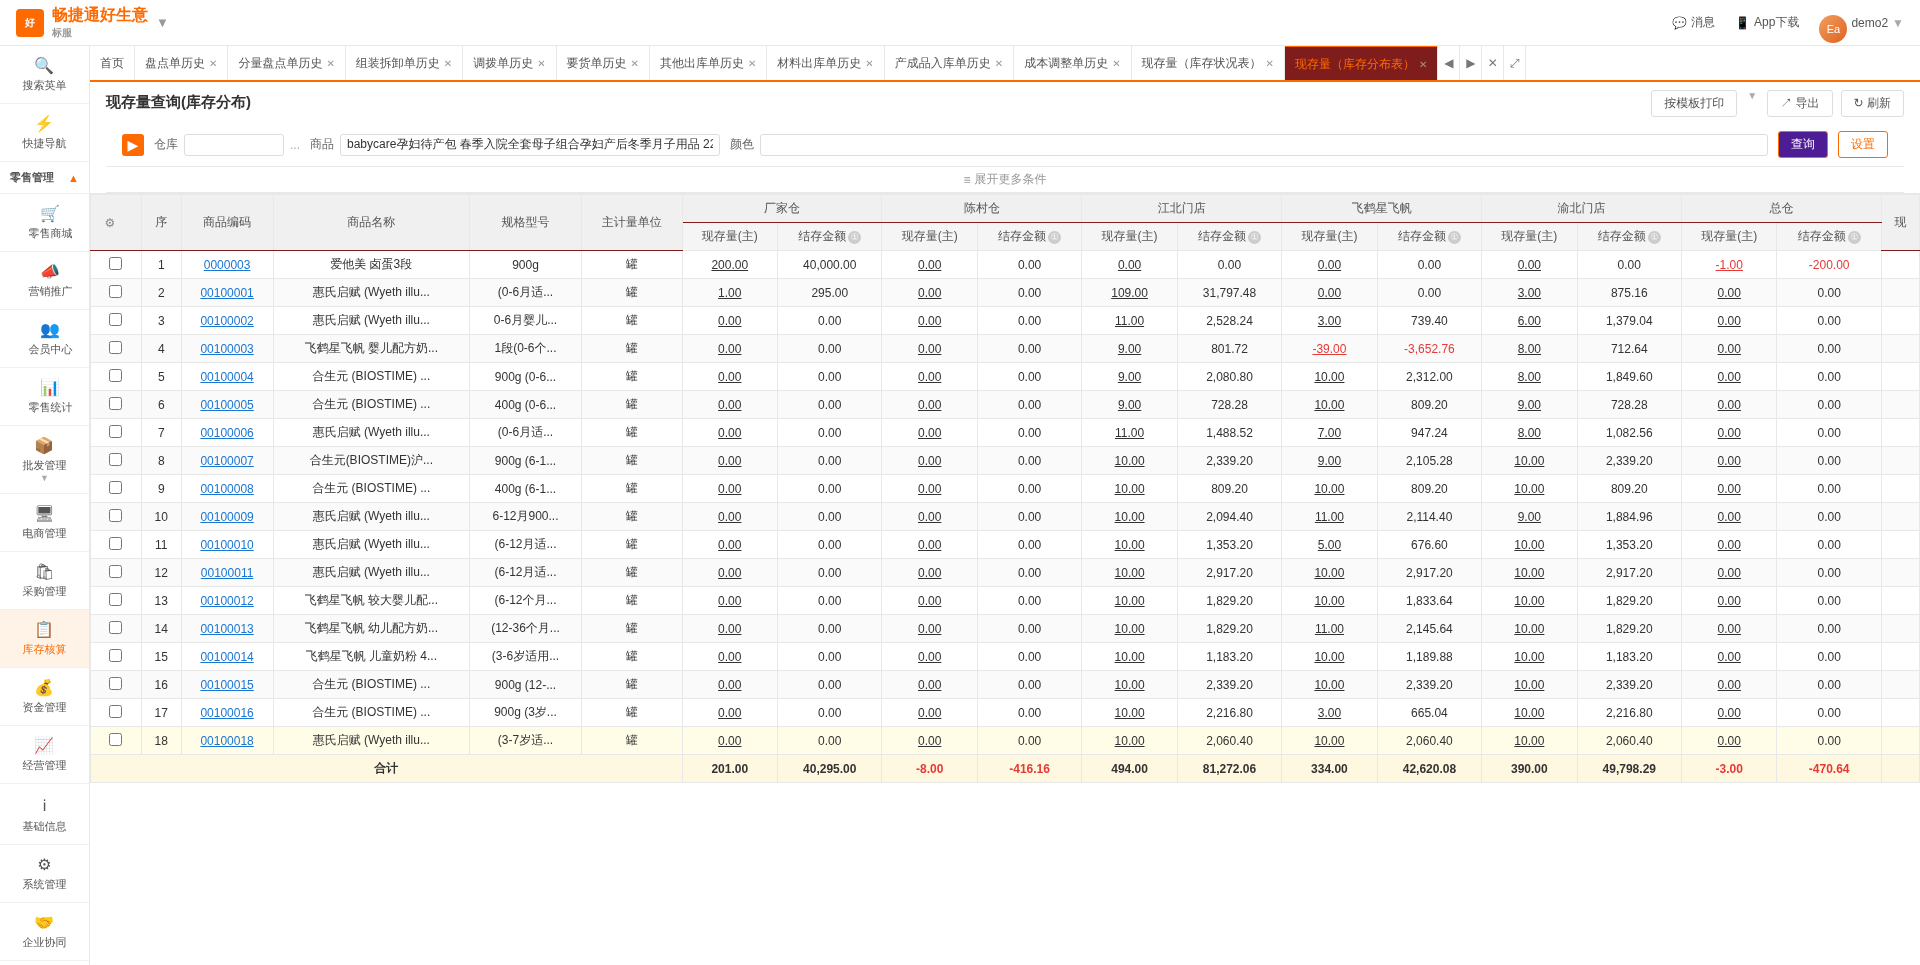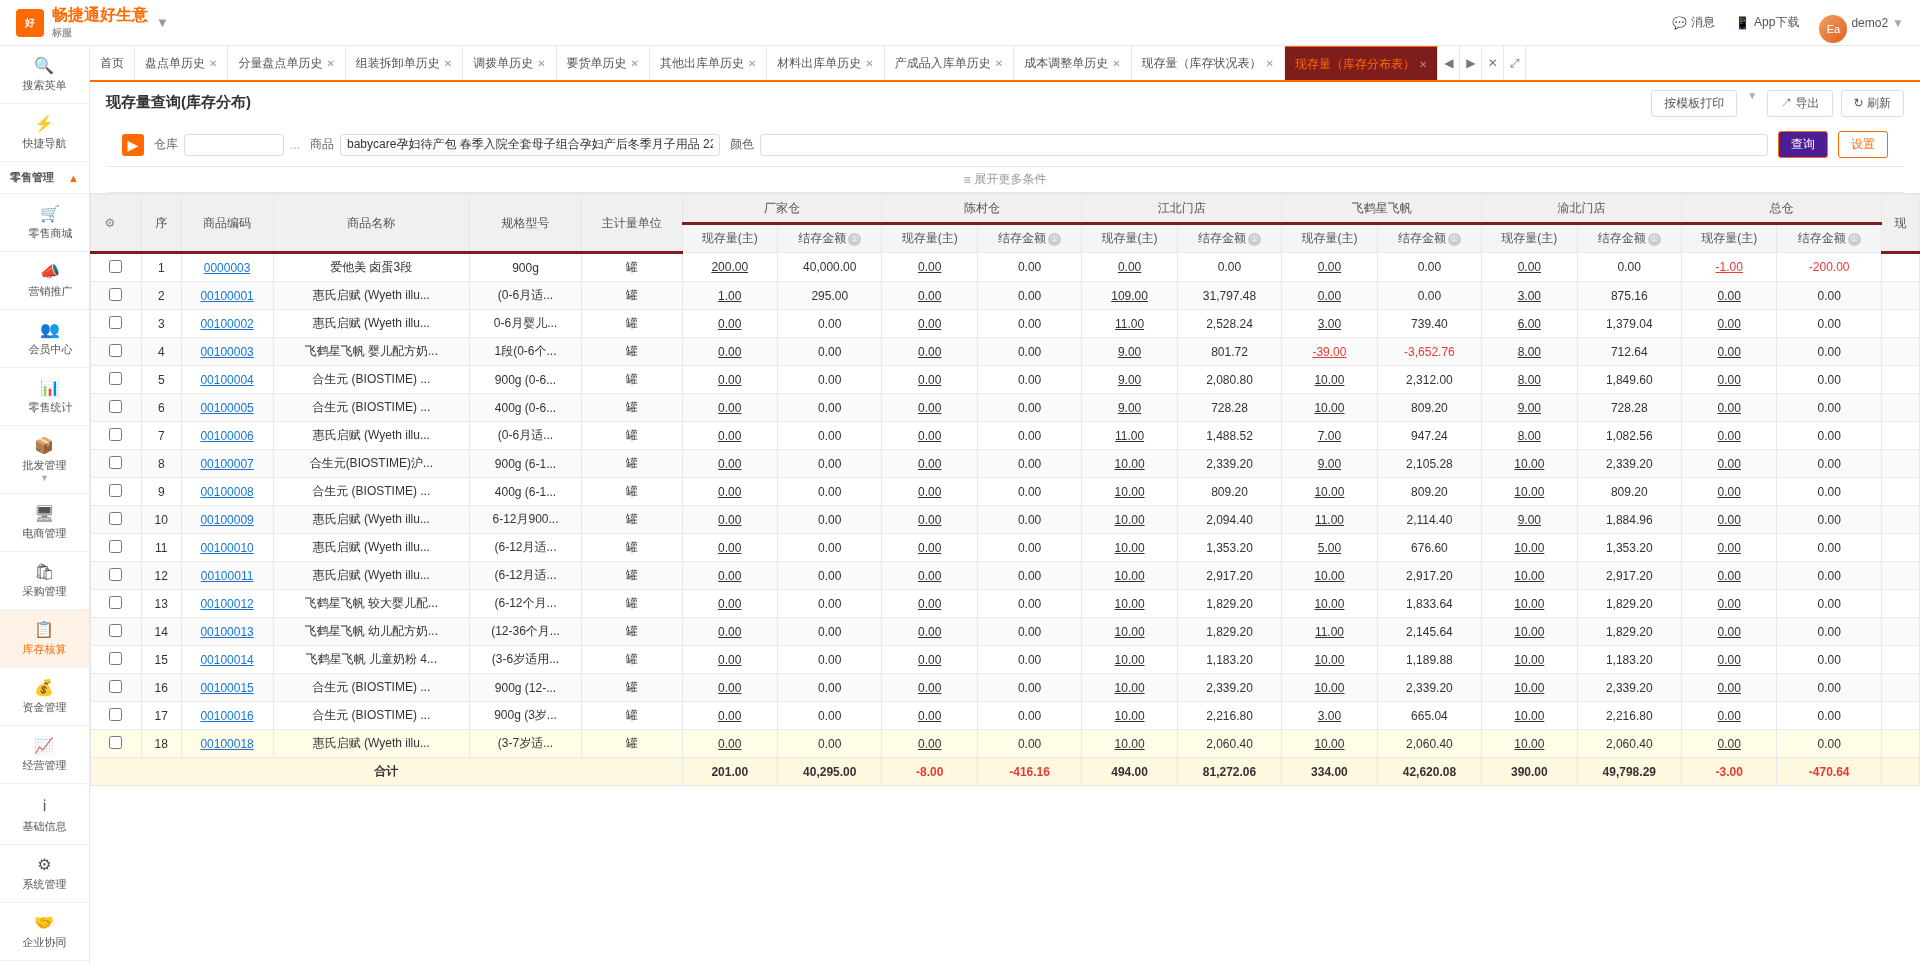--- a/index.html
+++ b/index.html
@@ -194,21 +194,21 @@
 
     
     .summary-row td {
       background: #fff8e1;
       font-weight: bold;
     }
 
     
     .group-header th {
       background: #f0f0f0;
-      border-bottom: 3px solid #7f1d1d;
+      border-bottom: 1px solid #7f1d1d;
     }
 
     
     ::-webkit-scrollbar { width: 6px; height: 6px; }
     ::-webkit-scrollbar-thumb { background: #ccc; border-radius: 3px; }
 
     .info-icon {
       display: inline-flex; align-items: center; justify-content: center;
       width: 13px; height: 13px; border-radius: 50%;
       background: #ccc; color: white; font-size: 9px;

